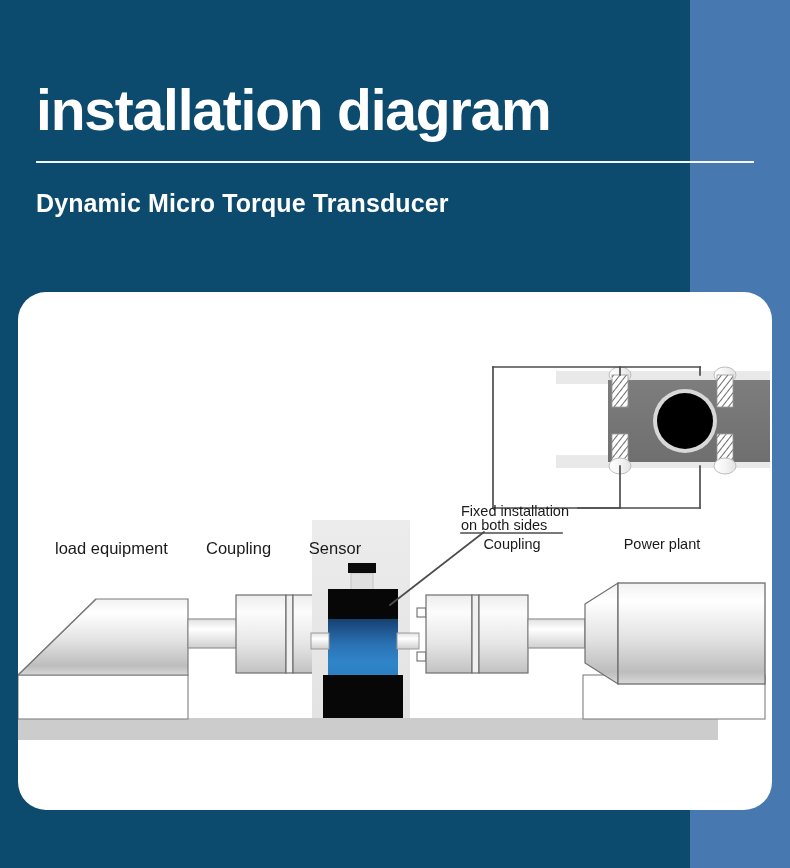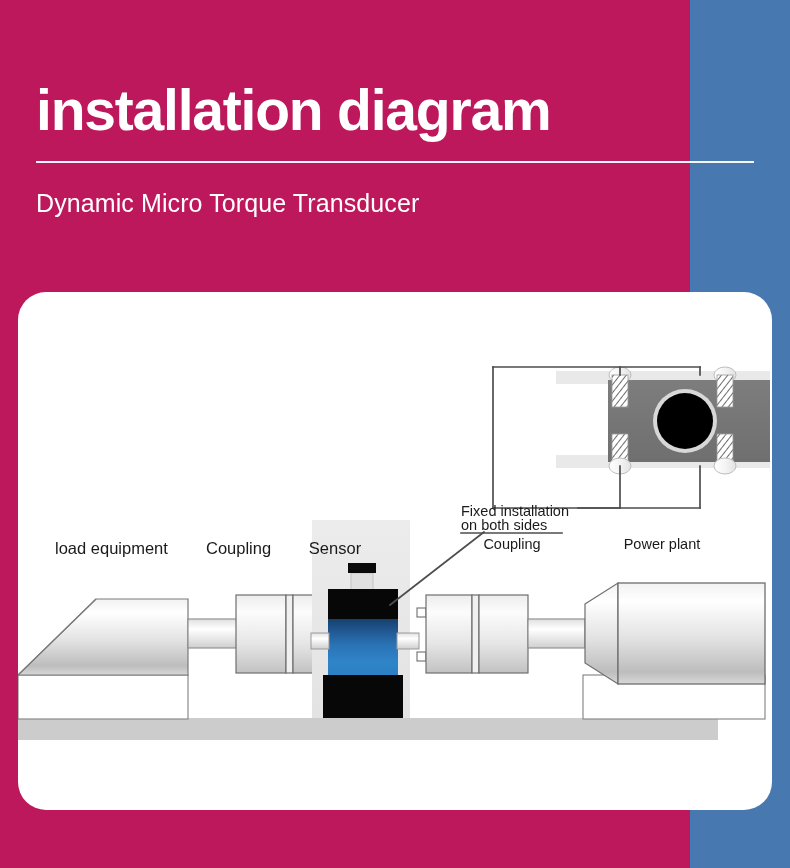--- a/index.html
+++ b/index.html
@@ -2,36 +2,36 @@
 <html><head>
 <meta charset="utf-8">
 <style>
   * { box-sizing: border-box; margin: 0; padding: 0; }
   html, body {
     width: 790px; height: 868px;
     background: #4878b0;
     font-family: "Liberation Sans", sans-serif;
     overflow: hidden;
   }
-  .page { position: relative; width: 690px; height: 868px; background: #be185d; }
+  .page { position: relative; width: 690px; height: 868px; background: #0c4a6e; }
 
   
   .header { position: absolute; left: 0; top: 0; width: 790px; }
   .title {
     position: absolute; left: 36px; top: 82px;
     font-size: 57px; font-weight: 700; color: #ffffff;
     letter-spacing: -1.2px; line-height: 1; white-space: nowrap;
   }
   .rule {
     position: absolute; left: 36px; top: 161px;
     width: 718px; height: 2px; background: #ffffff; opacity: .95;
   }
   .subtitle {
     position: absolute; left: 36px; top: 189px;
-    font-size: 25px; font-weight: 400; color: #ffffff;
+    font-size: 25px; font-weight: 700; color: #ffffff;
     letter-spacing: .1px; white-space: nowrap;
   }
 
   
   .card {
     position: absolute; left: 18px; top: 292px;
     width: 754px; height: 518px;
     background: #ffffff; border-radius: 28px; overflow: hidden;
   }
   .card svg { display: block; }

